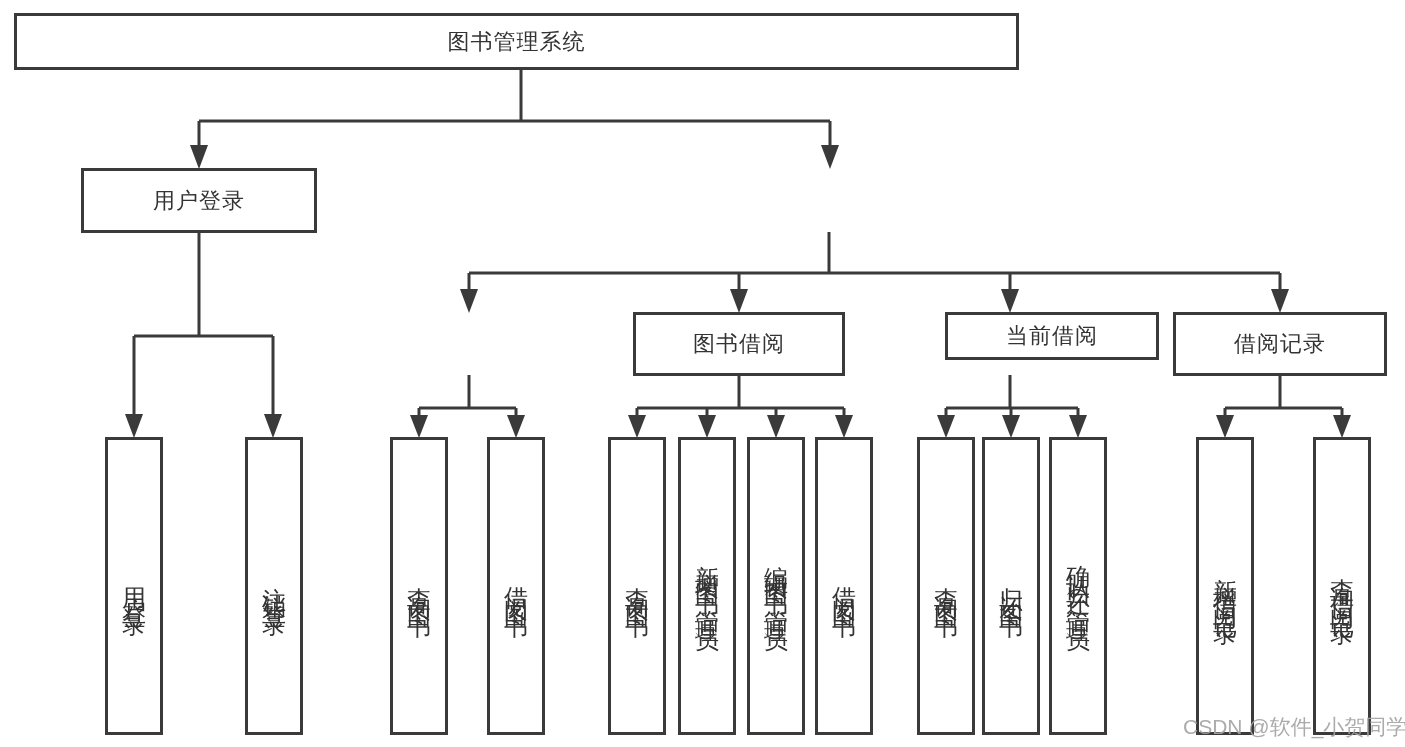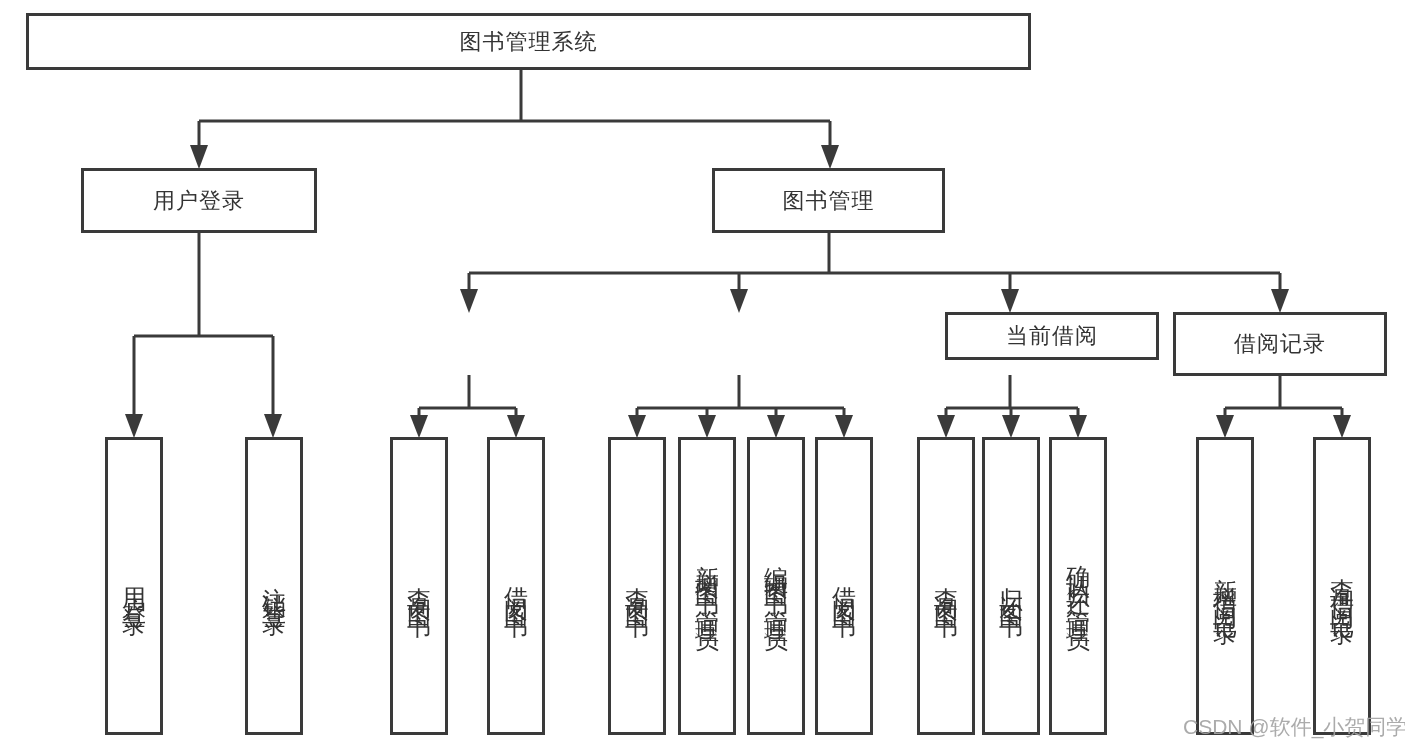--- a/index.html
+++ b/index.html
@@ -110,31 +110,31 @@
       <polygon points="1069,415 1087,415 1078,438"></polygon>
     </g>
 
     <g>
       <path d="M1280 375 V408 M1225 408 H1342 M1225 408 V417 M1342 408 V417"></path>
       <polygon points="1216,415 1234,415 1225,438"></polygon>
       <polygon points="1333,415 1351,415 1342,438"></polygon>
     </g>
   </svg>
 
-  <div class="node" style="left:14px;top:13px;width:1005px;height:57px;margin-left:12px;">
+  <div class="node" style="left:14px;top:13px;width:1005px;height:57px;">
     <span>图书管理系统</span>
   </div>
 
   <div class="node" style="left:81px;top:168px;width:236px;height:65px;">
     <span>用户登录</span>
   </div>
-  <div class="node" style="left:712px;top:168px;width:233px;height:65px;">
-    <span>图书管理</span>
+
+  <div class="node" style="left:633px;top:312px;width:212px;height:64px;">
+    <span>图书借阅</span>
   </div>
-
   <div class="node" style="left:945px;top:312px;width:214px;height:48px;">
     <span>当前借阅</span>
   </div>
   <div class="node" style="left:1173px;top:312px;width:214px;height:64px;">
     <span>借阅记录</span>
   </div>
 
   <div class="leaf" style="left:105px;top:437px;">
     <span class="vtext">用户登录</span>
   </div>

